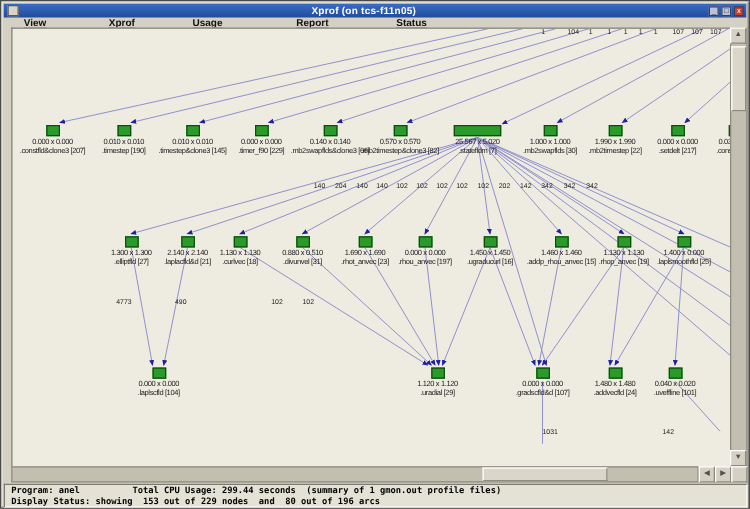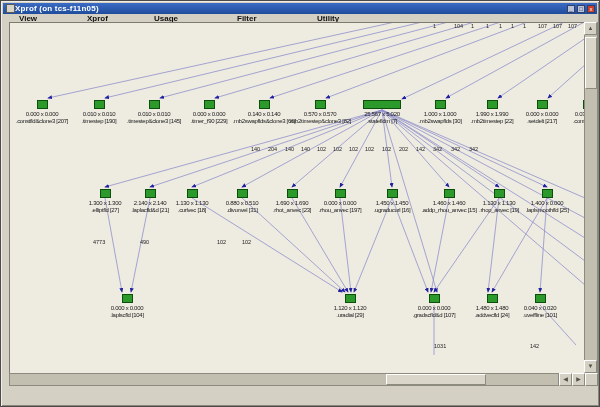--- a/index.html
+++ b/index.html
@@ -3,21 +3,21 @@
 <meta charset="utf-8">
 <style>
   html,body{margin:0;padding:0;width:600px;height:407px;overflow:hidden;
     font-family:"Liberation Sans",sans-serif;background:#9a9a9a;}
   #win{position:absolute;inset:0;background:#d4d0c4;border:1px solid #4a4a4a;
     box-shadow:inset 1px 1px 0 #f0eee6,inset -1px -1px 0 #8a877c;}
   
   #titlebar{position:absolute;left:2px;top:2px;right:2px;height:11px;
     background:linear-gradient(#3b6cc4,#1f4c9c);display:flex;align-items:center;}
   #title-icon{width:7px;height:7px;margin-left:3px;background:#d8d4c8;border:1px solid #5a5a5a;}
-  #title-text{flex:1;color:#fff;font-size:8px;font-weight:bold;line-height:11px;
+  #title-text{flex:1;text-align:center;color:#fff;font-size:8px;font-weight:bold;line-height:11px;
     letter-spacing:0.2px;}
   .tbtn{width:8px;height:8px;margin-right:2px;border:1px solid #30406a;font-size:6px;line-height:7px;
     text-align:center;color:#20294a;background:#b9c2d8;box-sizing:border-box;}
   .tbtn.close{background:#c8402a;color:#fff;}
   
   #menubar{position:absolute;left:2px;top:13px;right:2px;height:9px;}
   .menu-item{position:absolute;top:0;font-size:8px;font-weight:bold;color:#111;
     text-decoration:underline;cursor:default;line-height:9px;}
   
   #canvas{position:absolute;left:8px;top:21px;width:574px;height:350px;background:#eeebe1;
@@ -53,22 +53,22 @@
     <div id="title-text">Xprof (on tcs-f11n05)</div>
     <div class="tbtn">_</div>
     <div class="tbtn">□</div>
     <div class="tbtn close">x</div>
   </div>
 
   <div id="menubar">
       <span class="menu-item" style="left: 16px;">View</span>
       <span class="menu-item" style="left: 84px;">Xprof</span>
       <span class="menu-item" style="left: 151px;">Usage</span>
-      <span class="menu-item" style="left: 234px;">Filter</span>
-      <span class="menu-item" style="left: 314px;">Utility</span>
+      <span class="menu-item" style="left: 234px;">Report</span>
+      <span class="menu-item" style="left: 314px;">Status</span>
     </div>
 
   <div id="canvas">
     <svg id="edges" width="574" height="350" xmlns="http://www.w3.org/2000/svg">
       <defs>
         <marker id="arr" markerWidth="6" markerHeight="5" refX="5" refY="2.5" orient="auto">
           <path d="M0,0 L6,2.5 L0,5 z" fill="#2020a0"></path>
         </marker>
       </defs>
       <g id="edge-group" stroke="#9090cc" stroke-width="0.8" fill="none">
@@ -234,14 +234,18 @@
   <div class="sbtn" style="left:583px;top:21px;">▲</div>
   <div class="thumb" style="left:584px;top:36px;width:12px;height:52px;"></div>
   <div class="sbtn" style="left:583px;top:359px;">▼</div>
 
   <div class="trough" style="left:8px;top:372px;width:550px;height:13px;"></div>
   <div class="thumb" style="left:385px;top:373px;width:100px;height:11px;"></div>
   <div class="sbtn" style="left:558px;top:372px;">◀</div>
   <div class="sbtn" style="left:571px;top:372px;">▶</div>
   <div id="corner"></div>
 
+  <div id="status">
+    <div class="sline">Program: anel          Total CPU Usage: 299.44 seconds  (summary of 1 gmon.out profile files)</div>
+    <div class="sline">Display Status: showing  153 out of 229 nodes  and  80 out of 196 arcs</div>
+  </div>
 
 </div>
 
 </body></html>

